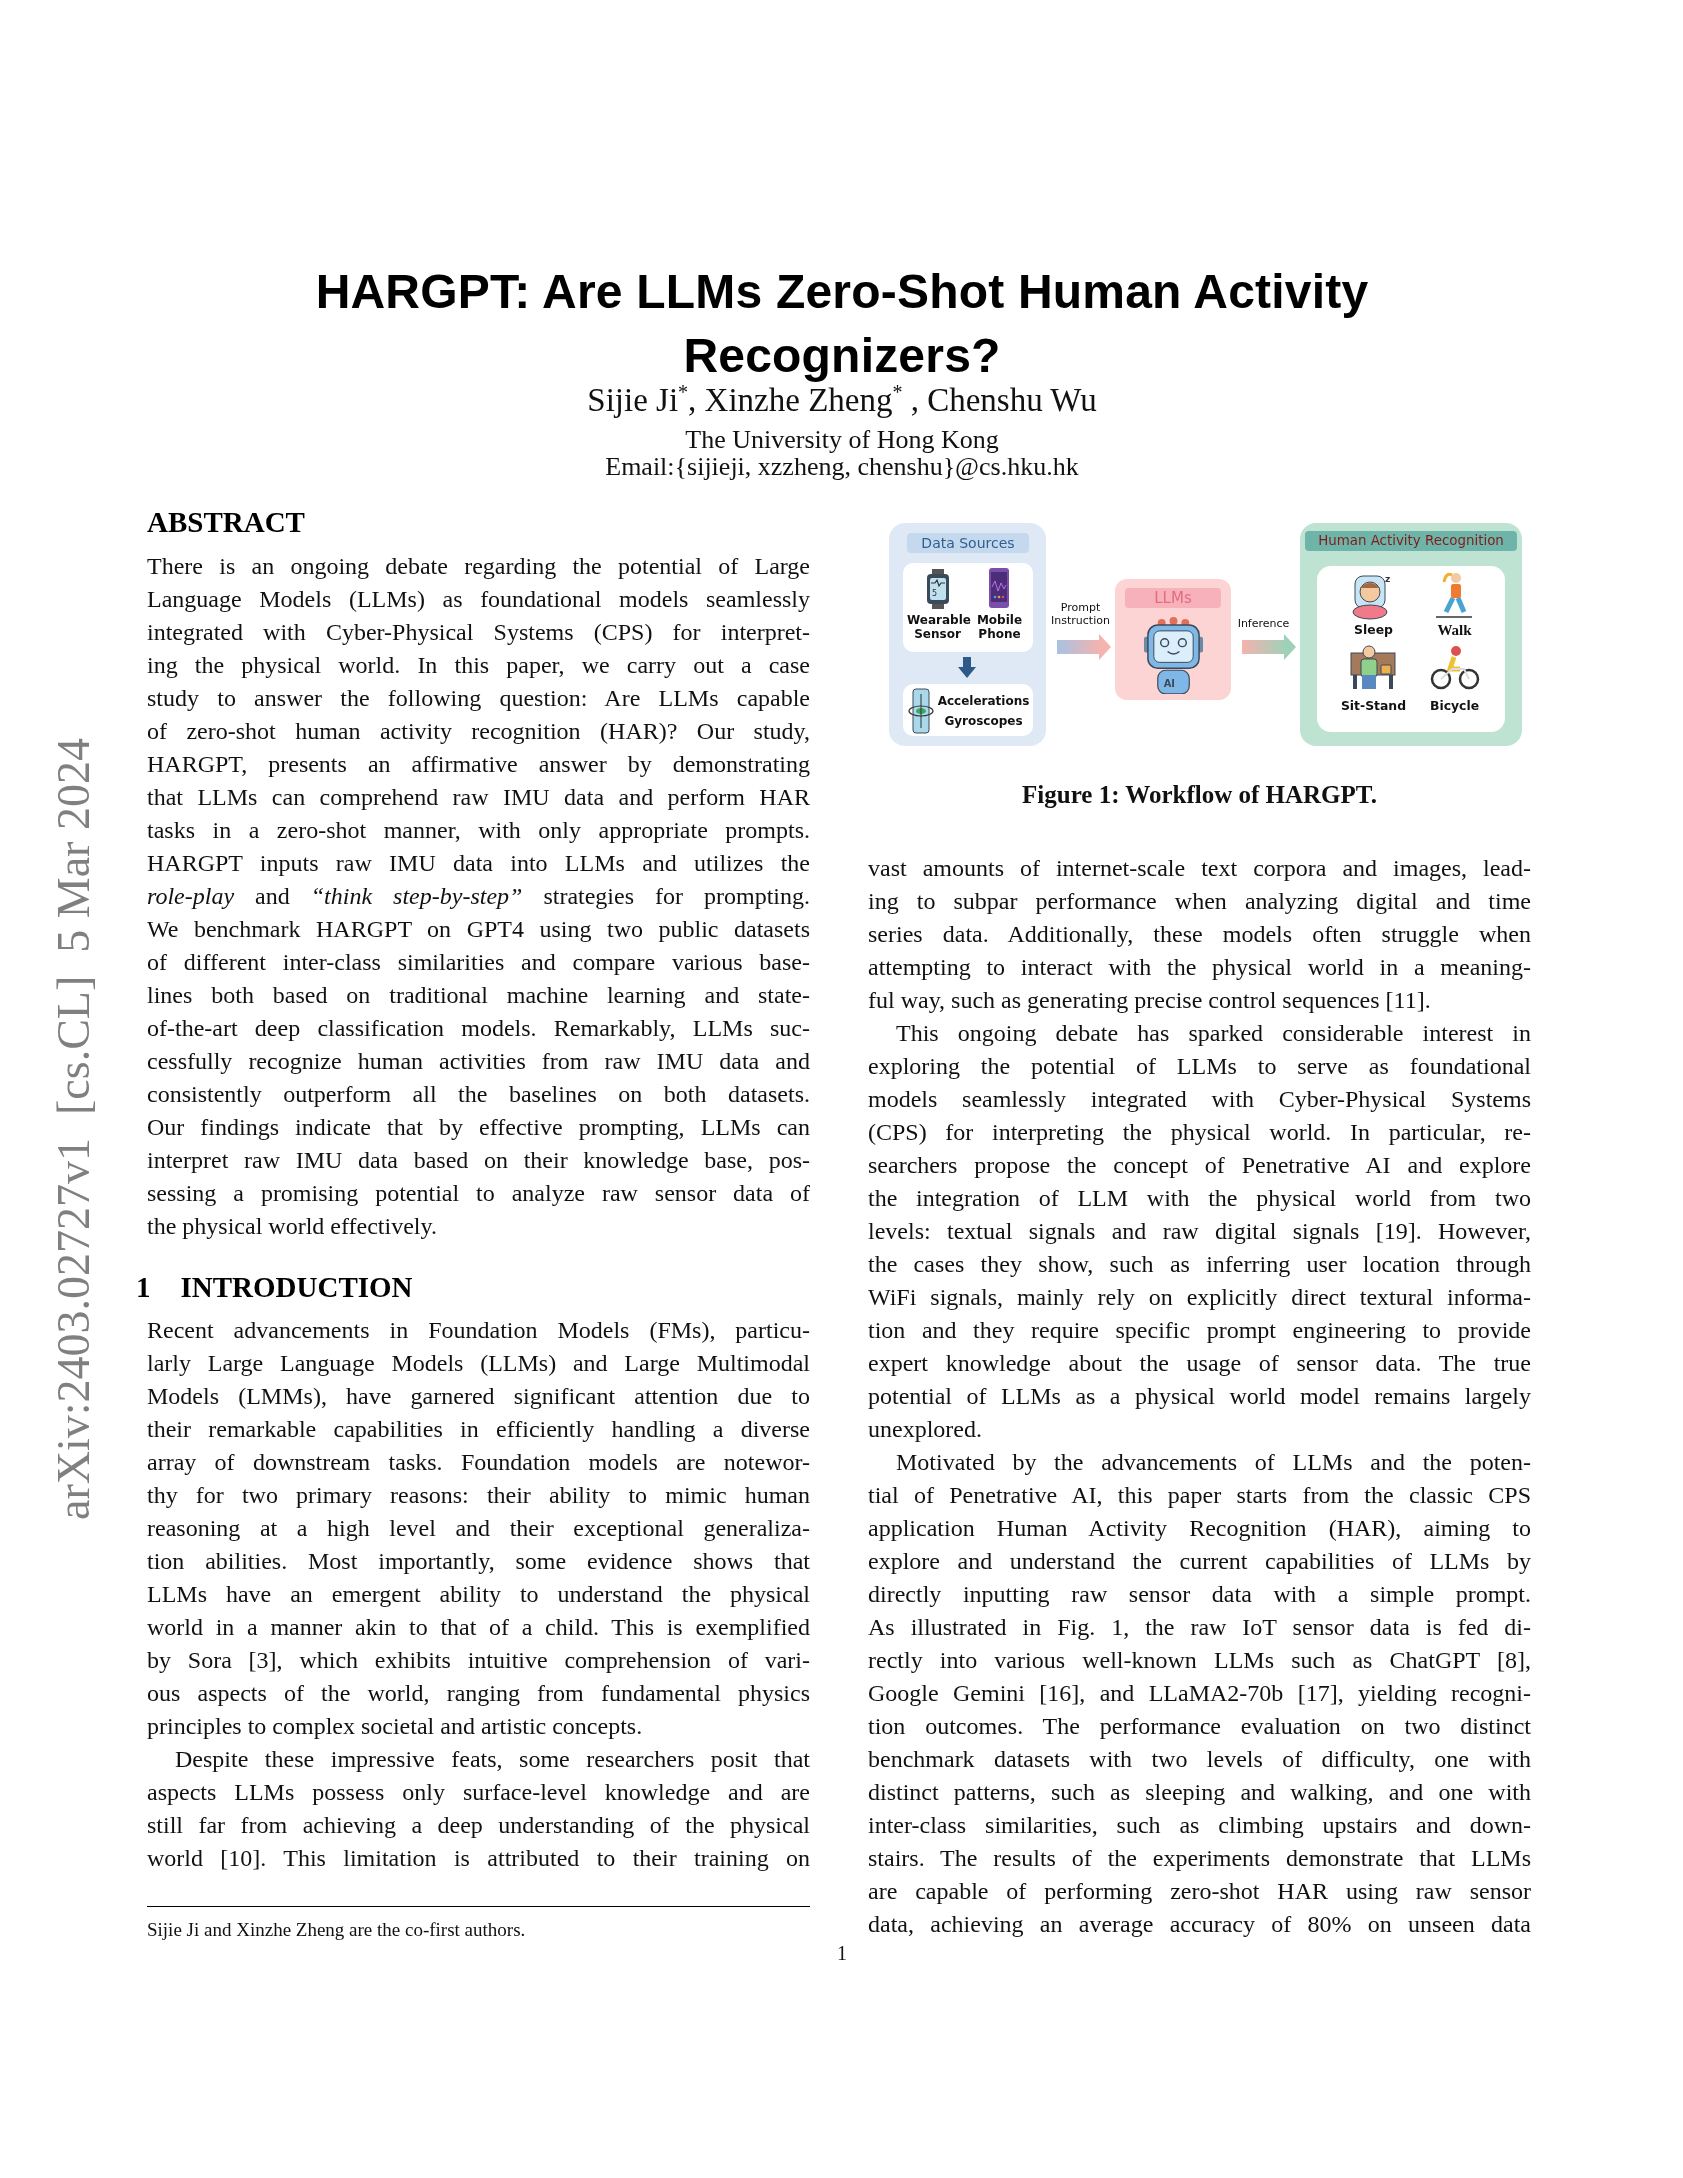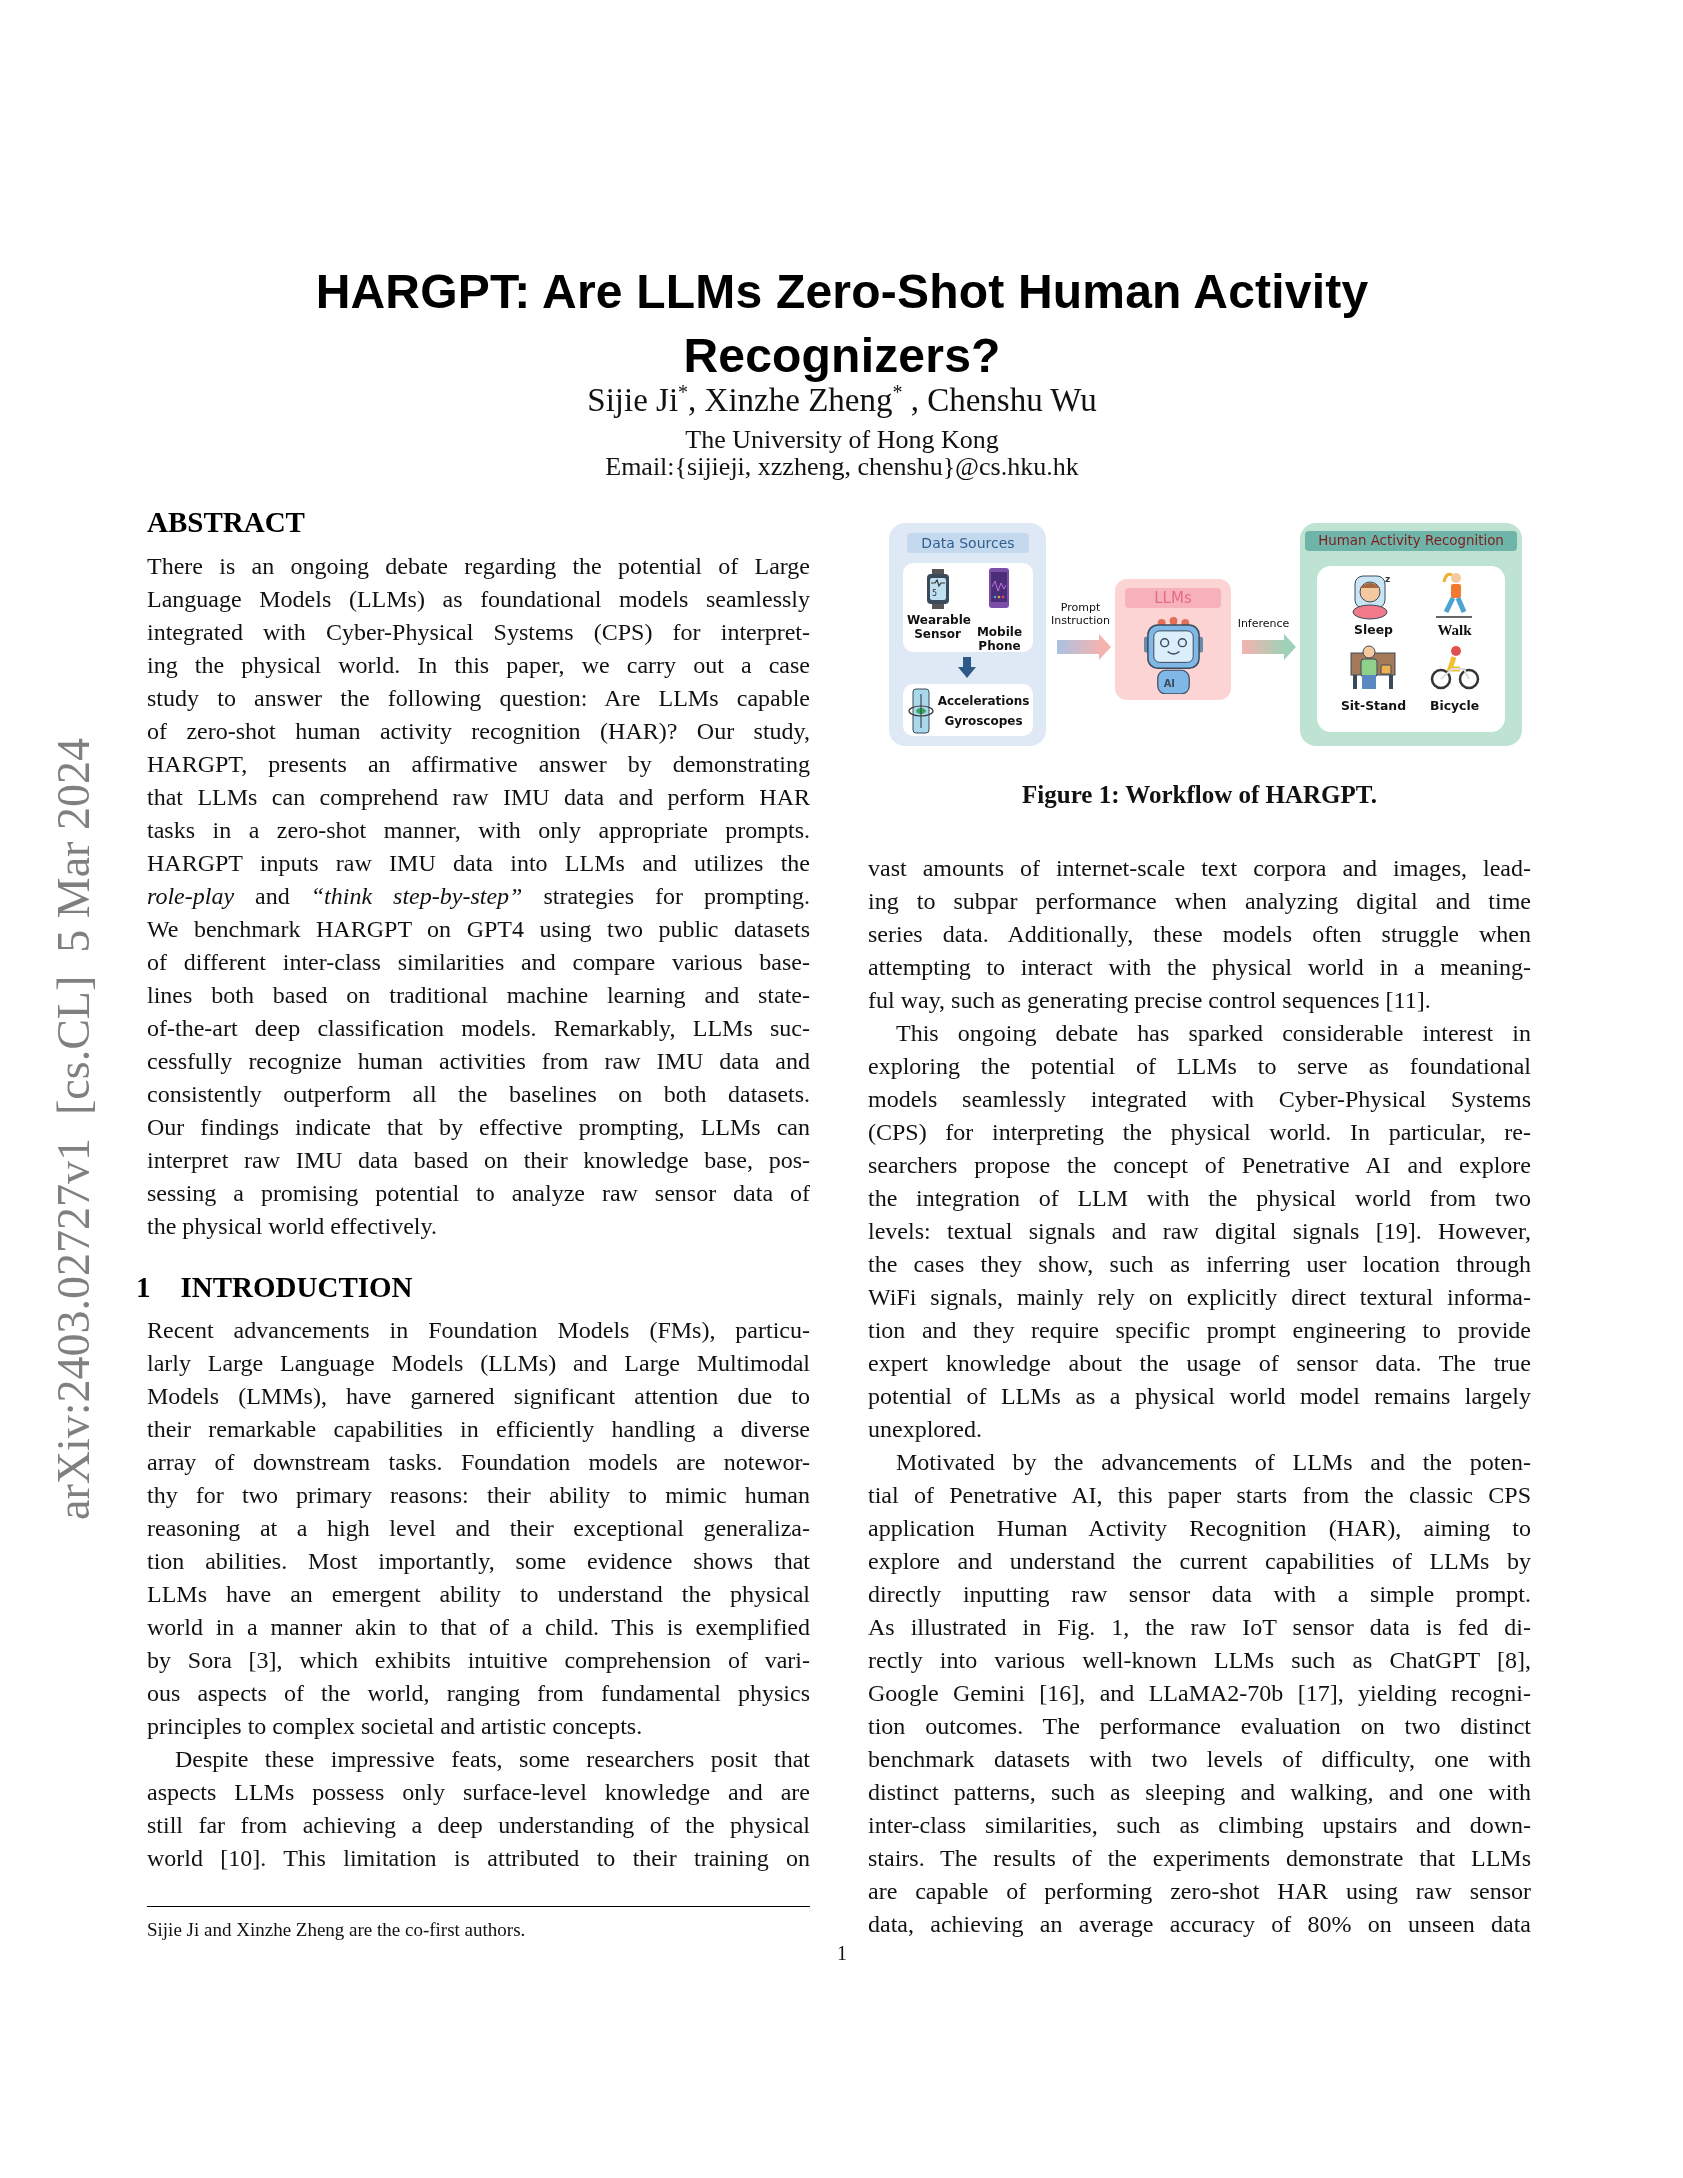--- a/index.html
+++ b/index.html
@@ -117,21 +117,21 @@
           <rect x="3" y="5" width="16" height="30" fill="#4b2d7a"></rect>
         <path d="M4 20 L7 14 L10 24 L13 16 L16 22 L18 18" stroke="#c070e0" stroke-width="1" fill="none"></path>
         <circle cx="7" cy="30" r="1.3" fill="#4aa3e0"></circle>
           <circle cx="11" cy="30" r="1.3" fill="#f0a030"></circle>
           <circle cx="15" cy="30" r="1.3" fill="#e04a6a"></circle>
       </svg>
       <div class="lbl" style="left:4px; top:50px; width:61px;">
           <div>Wearable</div>
           <div>Sensor</div>
         </div>
-      <div class="lbl" style="left:67px; top:50px; width:59px;margin-top:12px;">
+      <div class="lbl" style="left:67px; top:50px; width:59px;">
           <div>Mobile</div>
           <div>Phone</div>
         </div>
     </div>
     <svg style="position:absolute; left:68px; top:134px;" width="20" height="22" viewBox="0 0 20 22">
         <rect x="6" y="0" width="8" height="11" fill="#2d5a86"></rect>
         <path d="M1 10 L19 10 L10 21 Z" fill="#2d5a86"></path>
       </svg>
     <div class="inner" style="left:14px; top:161px; width:130px; height:52px;">
       <svg style="position:absolute; left:4px; top:4px;" width="28" height="46" viewBox="0 0 28 46">

